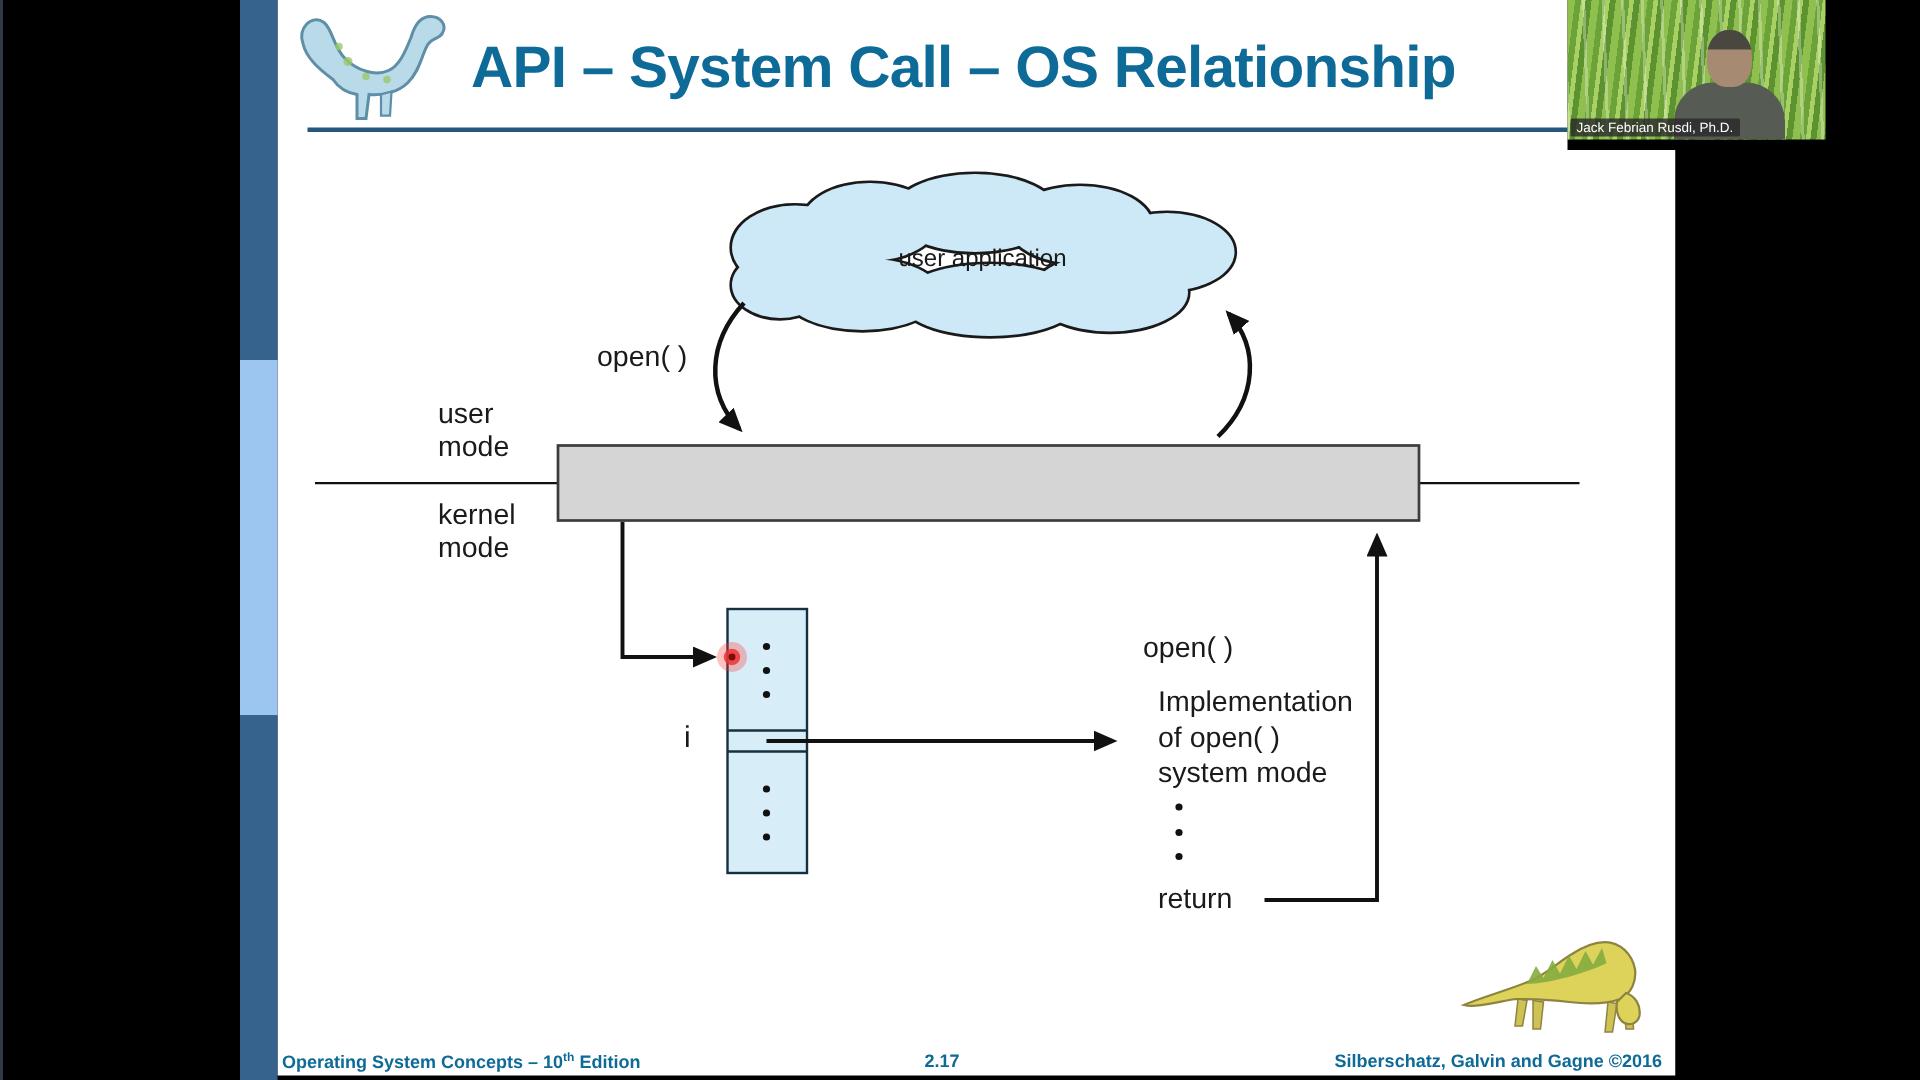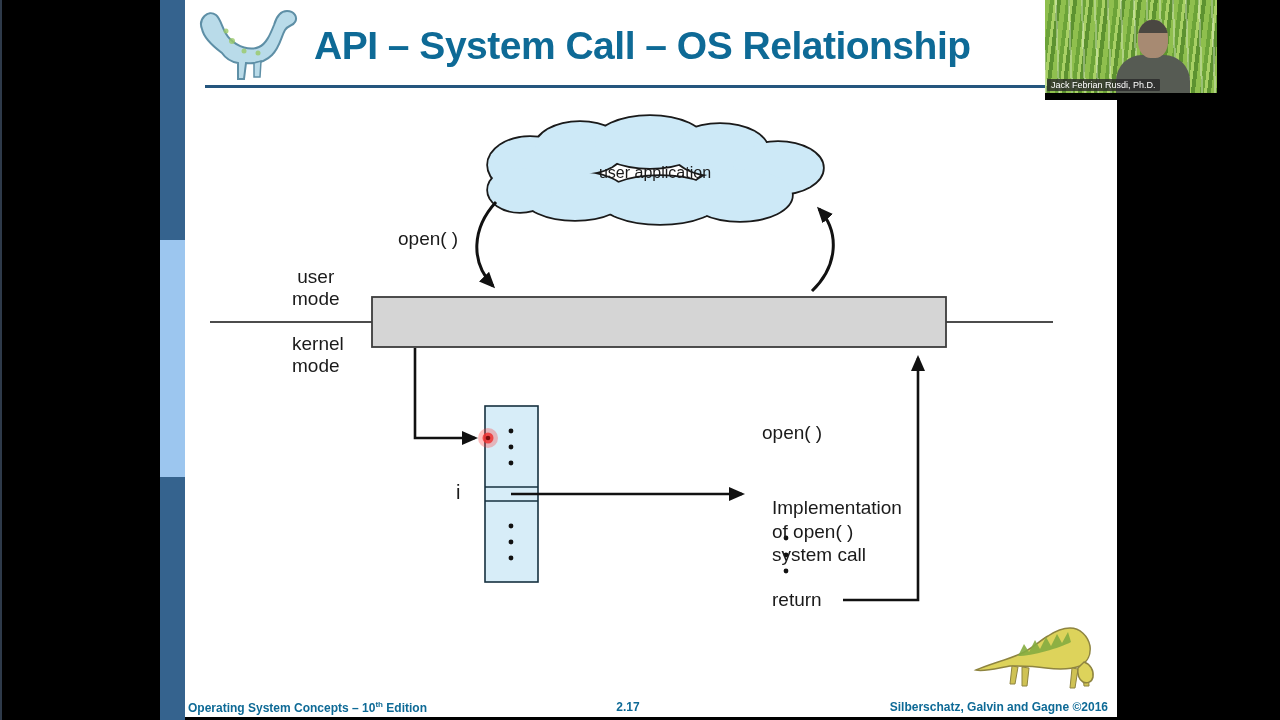--- a/index.html
+++ b/index.html
@@ -19,26 +19,26 @@
 
   .dino{position:absolute;z-index:4;}
   .dino.top-left{left:196px;top:3px;width:112px;height:84px;}
   .dino.bottom-right{left:972px;top:614px;width:140px;height:80px;}
 
   .diagram-svg{position:absolute;left:0;top:0;z-index:3;}
 
   .lbl{position:absolute;color:#1a1a1a;font-size:19px;line-height:22px;z-index:4;}
   .cloud-label{left:500px;top:162px;width:310px;text-align:center;font-size:16px;}
   .open-call-label{left:398px;top:228px;}
-  .user-mode-label{left:292px;top:266px;text-align:center;}
+  .user-mode-label{left:292px;top:266px;}
   .kernel-mode-label{left:292px;top:333px;}
   .interface-label{left:372px;top:311px;width:574px;text-align:center;}
   .table-index-label{left:456px;top:481px;font-size:20px;}
   .impl-open-label{left:762px;top:422px;}
-  .implementation-label{left:772px;top:457px;line-height:23.5px;margin-top:39px;}
+  .implementation-label{left:772px;top:457px;line-height:23.5px;}
   .return-label{left:772px;top:589px;}
 
   .footer{position:absolute;top:700px;font-size:12px;font-weight:bold;color:#0e6a96;z-index:4;white-space:nowrap;}
   .footer.book{left:188px;}
   .footer.page{left:558px;width:140px;text-align:center;}
   .footer.authors{left:780px;width:328px;text-align:right;}
   .footer sup{font-size:8px;}
 
   .webcam{position:absolute;left:1045px;top:0;width:172px;height:100px;background:#000;z-index:30;padding-left:40px;}
   .webcam-video{position:absolute;left:0;top:0;width:172px;height:93px;overflow:hidden;
@@ -151,21 +151,21 @@
       <circle cx="488" cy="438" r="2.3" fill="#7a0c0c"></circle>
     </g>
   </svg>
 
   <div class="lbl cloud-label">user application</div>
   <div class="lbl open-call-label">open( )</div>
   <div class="lbl user-mode-label"><span>user</span><br><span>mode</span></div>
   <div class="lbl kernel-mode-label"><span>kernel</span><br><span>mode</span></div>
   <div class="lbl table-index-label">i</div>
   <div class="lbl impl-open-label">open( )</div>
-  <div class="lbl implementation-label"><span>Implementation</span><br><span>of open( )</span><br><span>system call</span></div>
+  <div class="lbl implementation-label"><span>Implementation</span><br><span>of open( )</span><br><span>system mode</span></div>
   <div class="lbl return-label">return</div>
 
   <svg class="dino bottom-right" viewBox="0 0 140 80">
     <path d="M 4,56 C 18,50 34,46 48,40 C 58,36 66,28 76,22 C 82,18 90,14 98,14 C 108,14 116,22 118,32
              C 119,40 116,48 108,52 C 100,55 90,56 74,54 C 60,52 48,52 38,52 C 26,54 12,58 4,56 Z" fill="#ddd35b" stroke="#8e8440" stroke-width="1.5"></path>
     <path d="M 46,42 L 52,30 L 57,38 L 63,26 L 68,35 L 74,23 L 79,32 L 85,20 L 90,29 L 96,18 L 99,28
              C 88,34 60,42 46,42 Z" fill="#85ac40" opacity="0.9"></path>
     <path d="M 40,52 L 38,70 L 43,70 L 46,53 Z M 50,53 L 50,72 L 55,72 L 57,54 Z
              M 100,54 L 98,74 L 103,74 L 106,55 Z M 110,52 L 112,72 L 117,72 L 116,53 Z" fill="#cfc254" stroke="#8e8440" stroke-width="1"></path>
     <path d="M 112,48 C 118,50 122,56 121,63 C 120,68 115,70 111,68 C 107,66 105,60 106,54 Z" fill="#ddd35b" stroke="#8e8440" stroke-width="1.5"></path>

